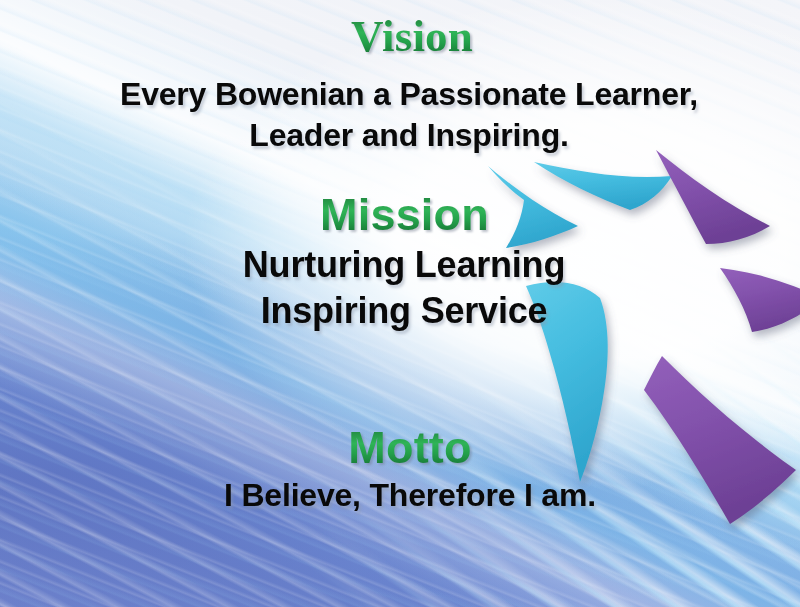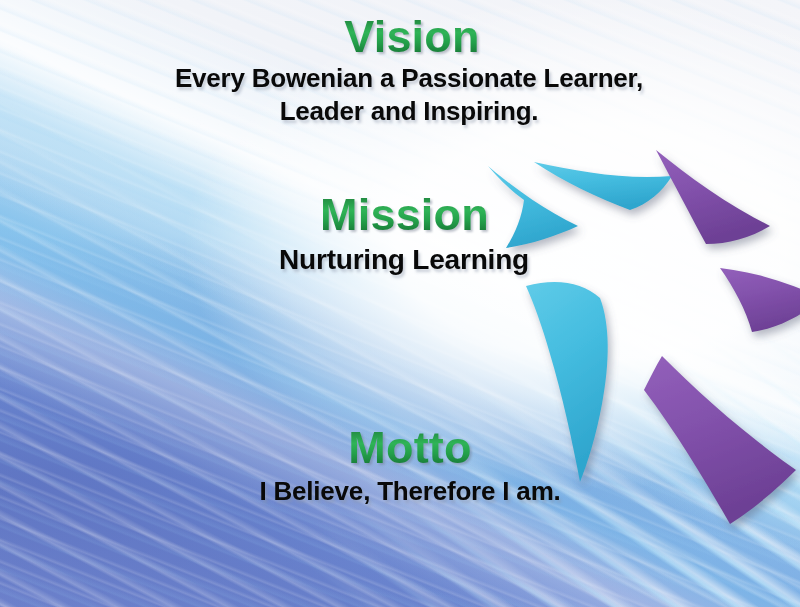--- a/index.html
+++ b/index.html
@@ -102,32 +102,32 @@
     letter-spacing:.2px;
     line-height:1.02;
     background:linear-gradient(180deg,#1d7a39 0%,#2fb457 40%,#23a04a 62%,#14682f 100%);
     -webkit-background-clip:text;
             background-clip:text;
     color:transparent;
     -webkit-text-fill-color:transparent;
     filter:drop-shadow(2px 2px 1px rgba(110,120,140,.45));
   }
   .line{
-    font-size:26px;
+    font-size:32px;
     font-weight:bold;
     color:#090909;
     line-height:1.27;
     letter-spacing:-.2px;
     text-shadow:2px 3px 3px rgba(140,150,170,.45);
     white-space:nowrap;
   }
-  .line.sm{font-size:28px;}
+  .line.sm{font-size:36px;}
 
   #vision{top:14px;}
-  #vision .head{margin-bottom:2px;}
+  #vision .head{margin-bottom:14px;font-family:Liberation Serif, serif;}
   #mission{top:192px;}
   #motto{top:425px;}
   #mission .head{margin-bottom:4px;}
   #motto .head{margin-bottom:4px;}
 
   .tx-vision .line{padding-left:18px;}
   .tx-mission .line{padding-left:8px;}
   .tx-motto .line{padding-left:1px;margin-left:19px;}
   .head-vision{padding-left:24px;}
   .head-mission{padding-left:9px;}
@@ -184,20 +184,21 @@
 
   <div class="block tx-vision" id="vision">
     <div class="head head-vision">Vision</div>
     <div class="line">Every Bowenian a Passionate Learner,</div>
     <div class="line">Leader and Inspiring.</div>
   </div>
 
   <div class="block tx-mission" id="mission">
     <div class="head head-mission">Mission</div>
     <div class="line sm">Nurturing Learning</div>
+    <div class="line sm">Inspiring Service</div>
   </div>
 
   <div class="block tx-motto" id="motto">
     <div class="head head-motto">Motto</div>
     <div class="line">I Believe, Therefore I am.</div>
   </div>
 
 </div>
 
 </body></html>

